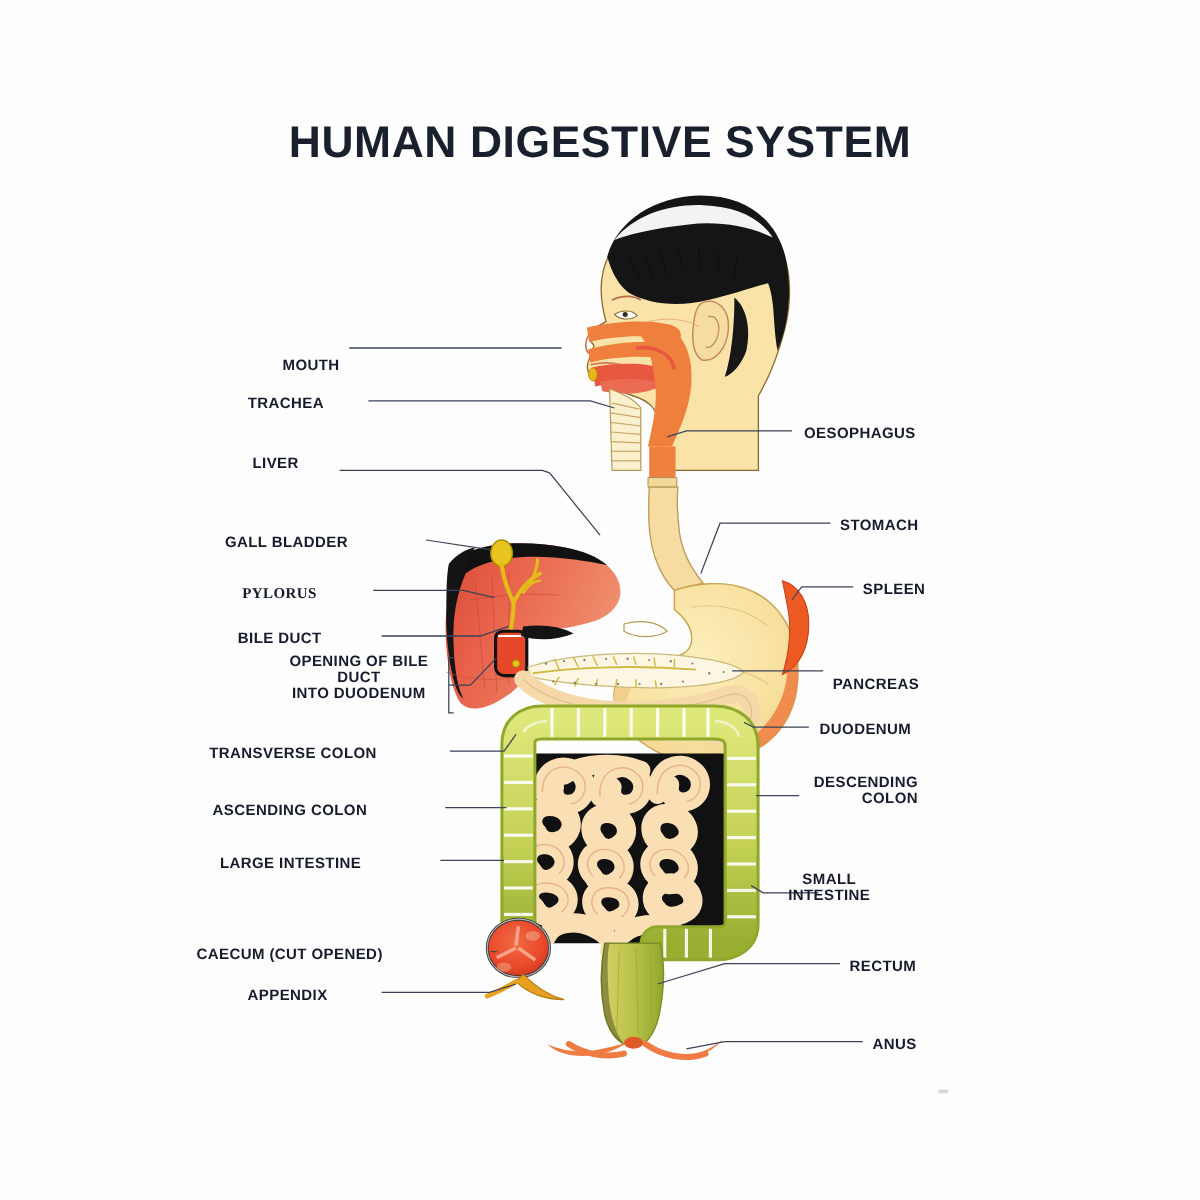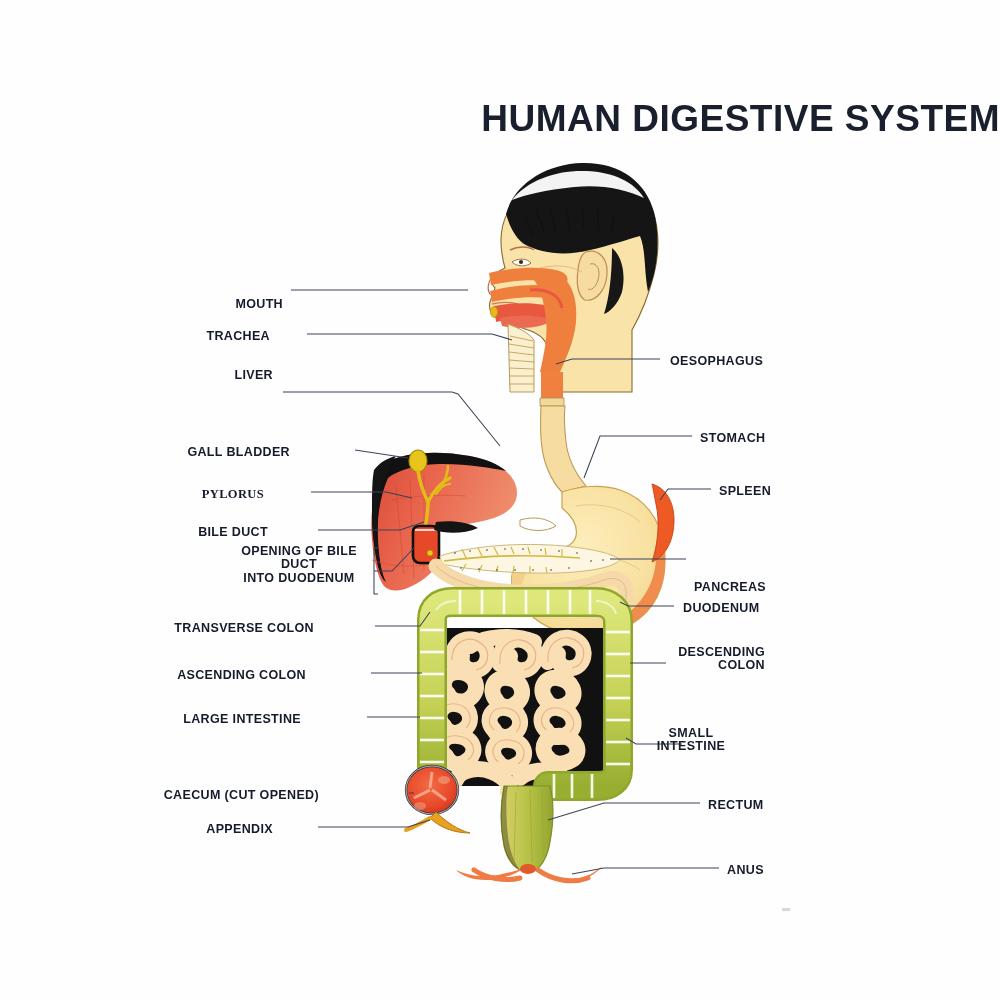--- a/index.html
+++ b/index.html
@@ -11,21 +11,21 @@
     position:relative;
   }
   #poster{
     position:absolute;inset:0;
     width:1000px;height:1000px;
     background:#fefefe;
   }
   #title{
     position:absolute;
     top:98px;left:0;width:1000px;
-    text-align:right;
+    text-align:center;
     font-size:37px;
     font-weight:bold;
     letter-spacing:0.5px;
     color:#1a1f2e;
     font-family:"Liberation Sans", sans-serif;
   }
   .label{
     position:absolute;
     font-size:12.5px;
     font-weight:bold;
@@ -496,38 +496,38 @@
       <path d="M700 803 L 604 803 L 548 820"></path>
       <path d="M719 868 L 604 868 L 572 874"></path>
     </g>
   </svg>
 
   <div id="title">HUMAN DIGESTIVE SYSTEM</div>
 
   <div id="left-labels">
       <div class="label left" style="top: 286.25px; left: 0px; width: 283px; margin-top: 12px;">MOUTH</div>
       <div class="label left" style="top: 330.25px; left: 0px; width: 270px;">TRACHEA</div>
-      <div class="label left" style="top: 369px; left: 0px; width: 249px; padding-left: 24px;">LIVER</div>
+      <div class="label left" style="top: 380px; left: 0px; width: 249px;">LIVER</div>
       <div class="label left" style="top: 446.25px; left: 0px; width: 290px;">GALL BLADDER</div>
       <div class="label left" style="top: 488.25px; left: 0px; width: 264px; font-family: Liberation Serif, serif;">PYLORUS</div>
       <div class="label left" style="top: 526.25px; left: 0px; width: 268px;">BILE DUCT</div>
       <div class="label ctr" style="top: 544.75px; left: 209px; width: 180px;">OPENING OF BILE
 DUCT
 INTO DUODENUM</div>
       <div class="label left" style="top: 622.25px; left: 0px; width: 314px;">TRANSVERSE COLON</div>
       <div class="label left" style="top: 669.25px; left: 0px; width: 306px;">ASCENDING COLON</div>
       <div class="label left" style="top: 713.25px; left: 0px; width: 301px;">LARGE INTESTINE</div>
       <div class="label left" style="top: 789.25px; left: 0px; width: 319px;">CAECUM (CUT OPENED)</div>
       <div class="label left" style="top: 823.25px; left: 0px; width: 273px;">APPENDIX</div>
     </div>
   <div id="right-labels">
       <div class="label right" style="top: 355.25px; left: 670px;">OESOPHAGUS</div>
       <div class="label right" style="top: 432.25px; left: 700px;">STOMACH</div>
       <div class="label right" style="top: 485.25px; left: 719px;">SPLEEN</div>
-      <div class="label right" style="top: 581px; left: 694px;">PANCREAS</div>
+      <div class="label right" style="top: 564px; left: 694px;">PANCREAS</div>
       <div class="label right" style="top: 602.25px; left: 683px;">DUODENUM</div>
       <div class="label ctr" style="top: 645.5px; left: 585px; width: 180px; text-align: right;">DESCENDING
 COLON</div>
       <div class="label ctr" style="top: 726.5px; left: 601px; width: 180px;">SMALL
 INTESTINE</div>
       <div class="label right" style="top: 799.25px; left: 708px;">RECTUM</div>
       <div class="label right" style="top: 864.25px; left: 727px;">ANUS</div>
     </div>
 
 </div>

